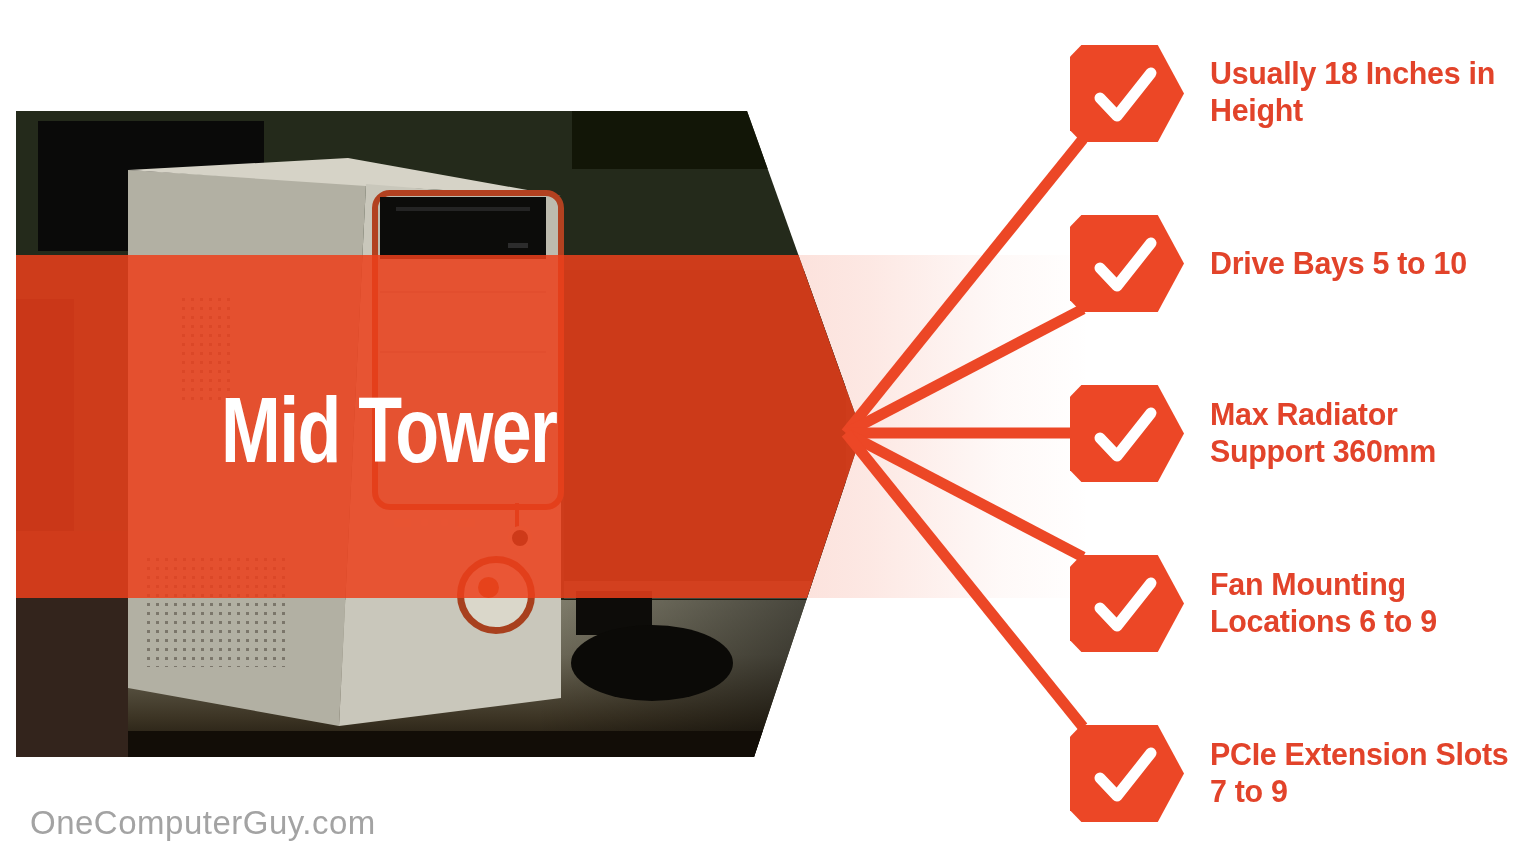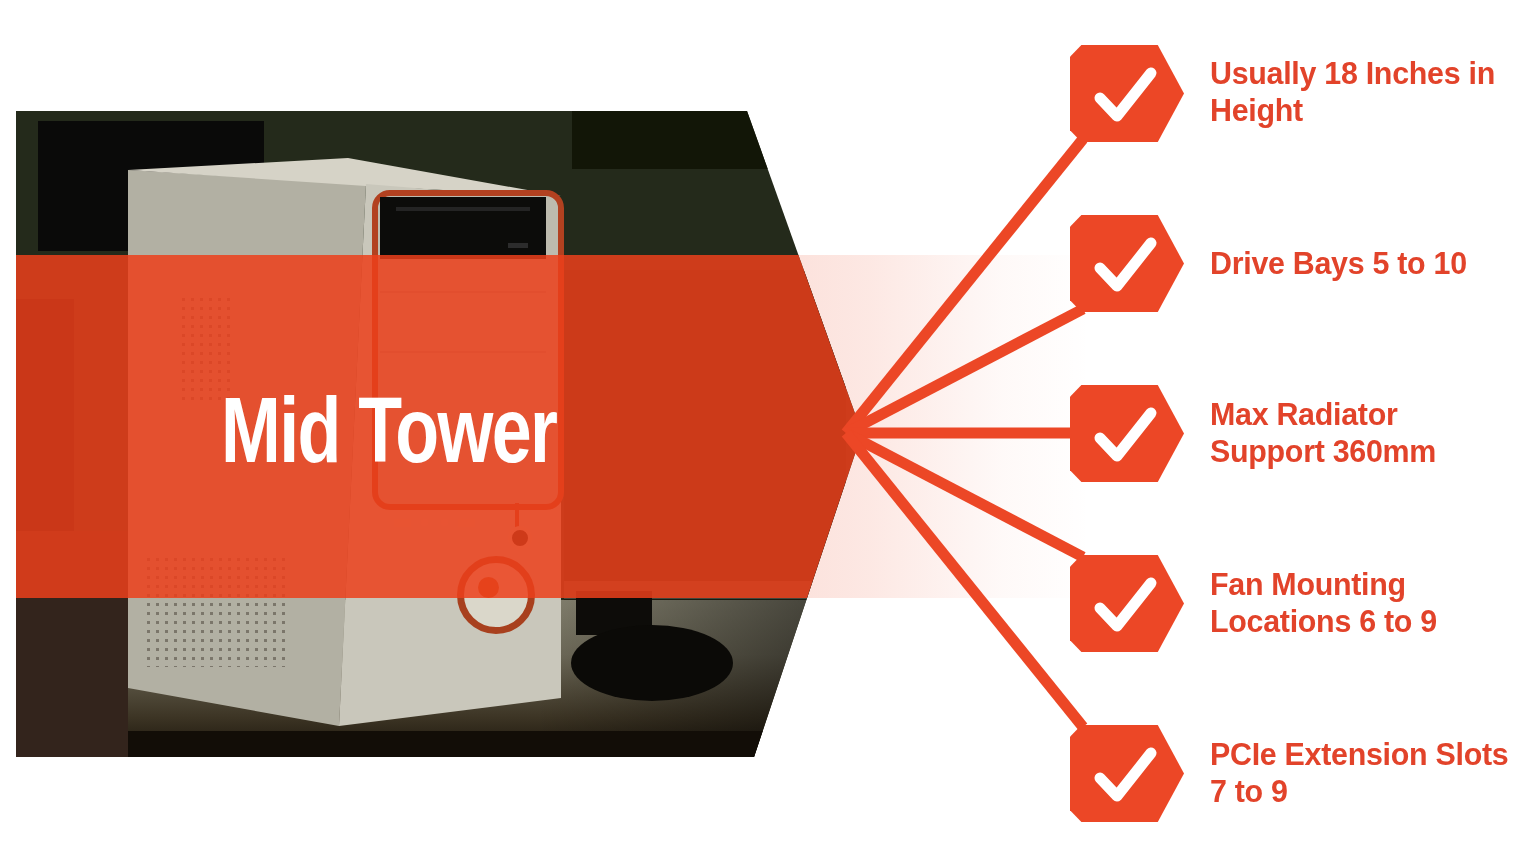--- a/index.html
+++ b/index.html
@@ -168,13 +168,14 @@
   </div>
   <div class="feature-label" style="top:566px">
     <div>Fan Mounting</div>
     <div>Locations 6 to 9</div>
   </div>
   <div class="feature-label" style="top:736px">
     <div>PCIe Extension Slots</div>
     <div>7 to 9</div>
   </div>
 
+  <div class="watermark">OneComputerGuy.com</div>
 </div>
 
 </body></html>

